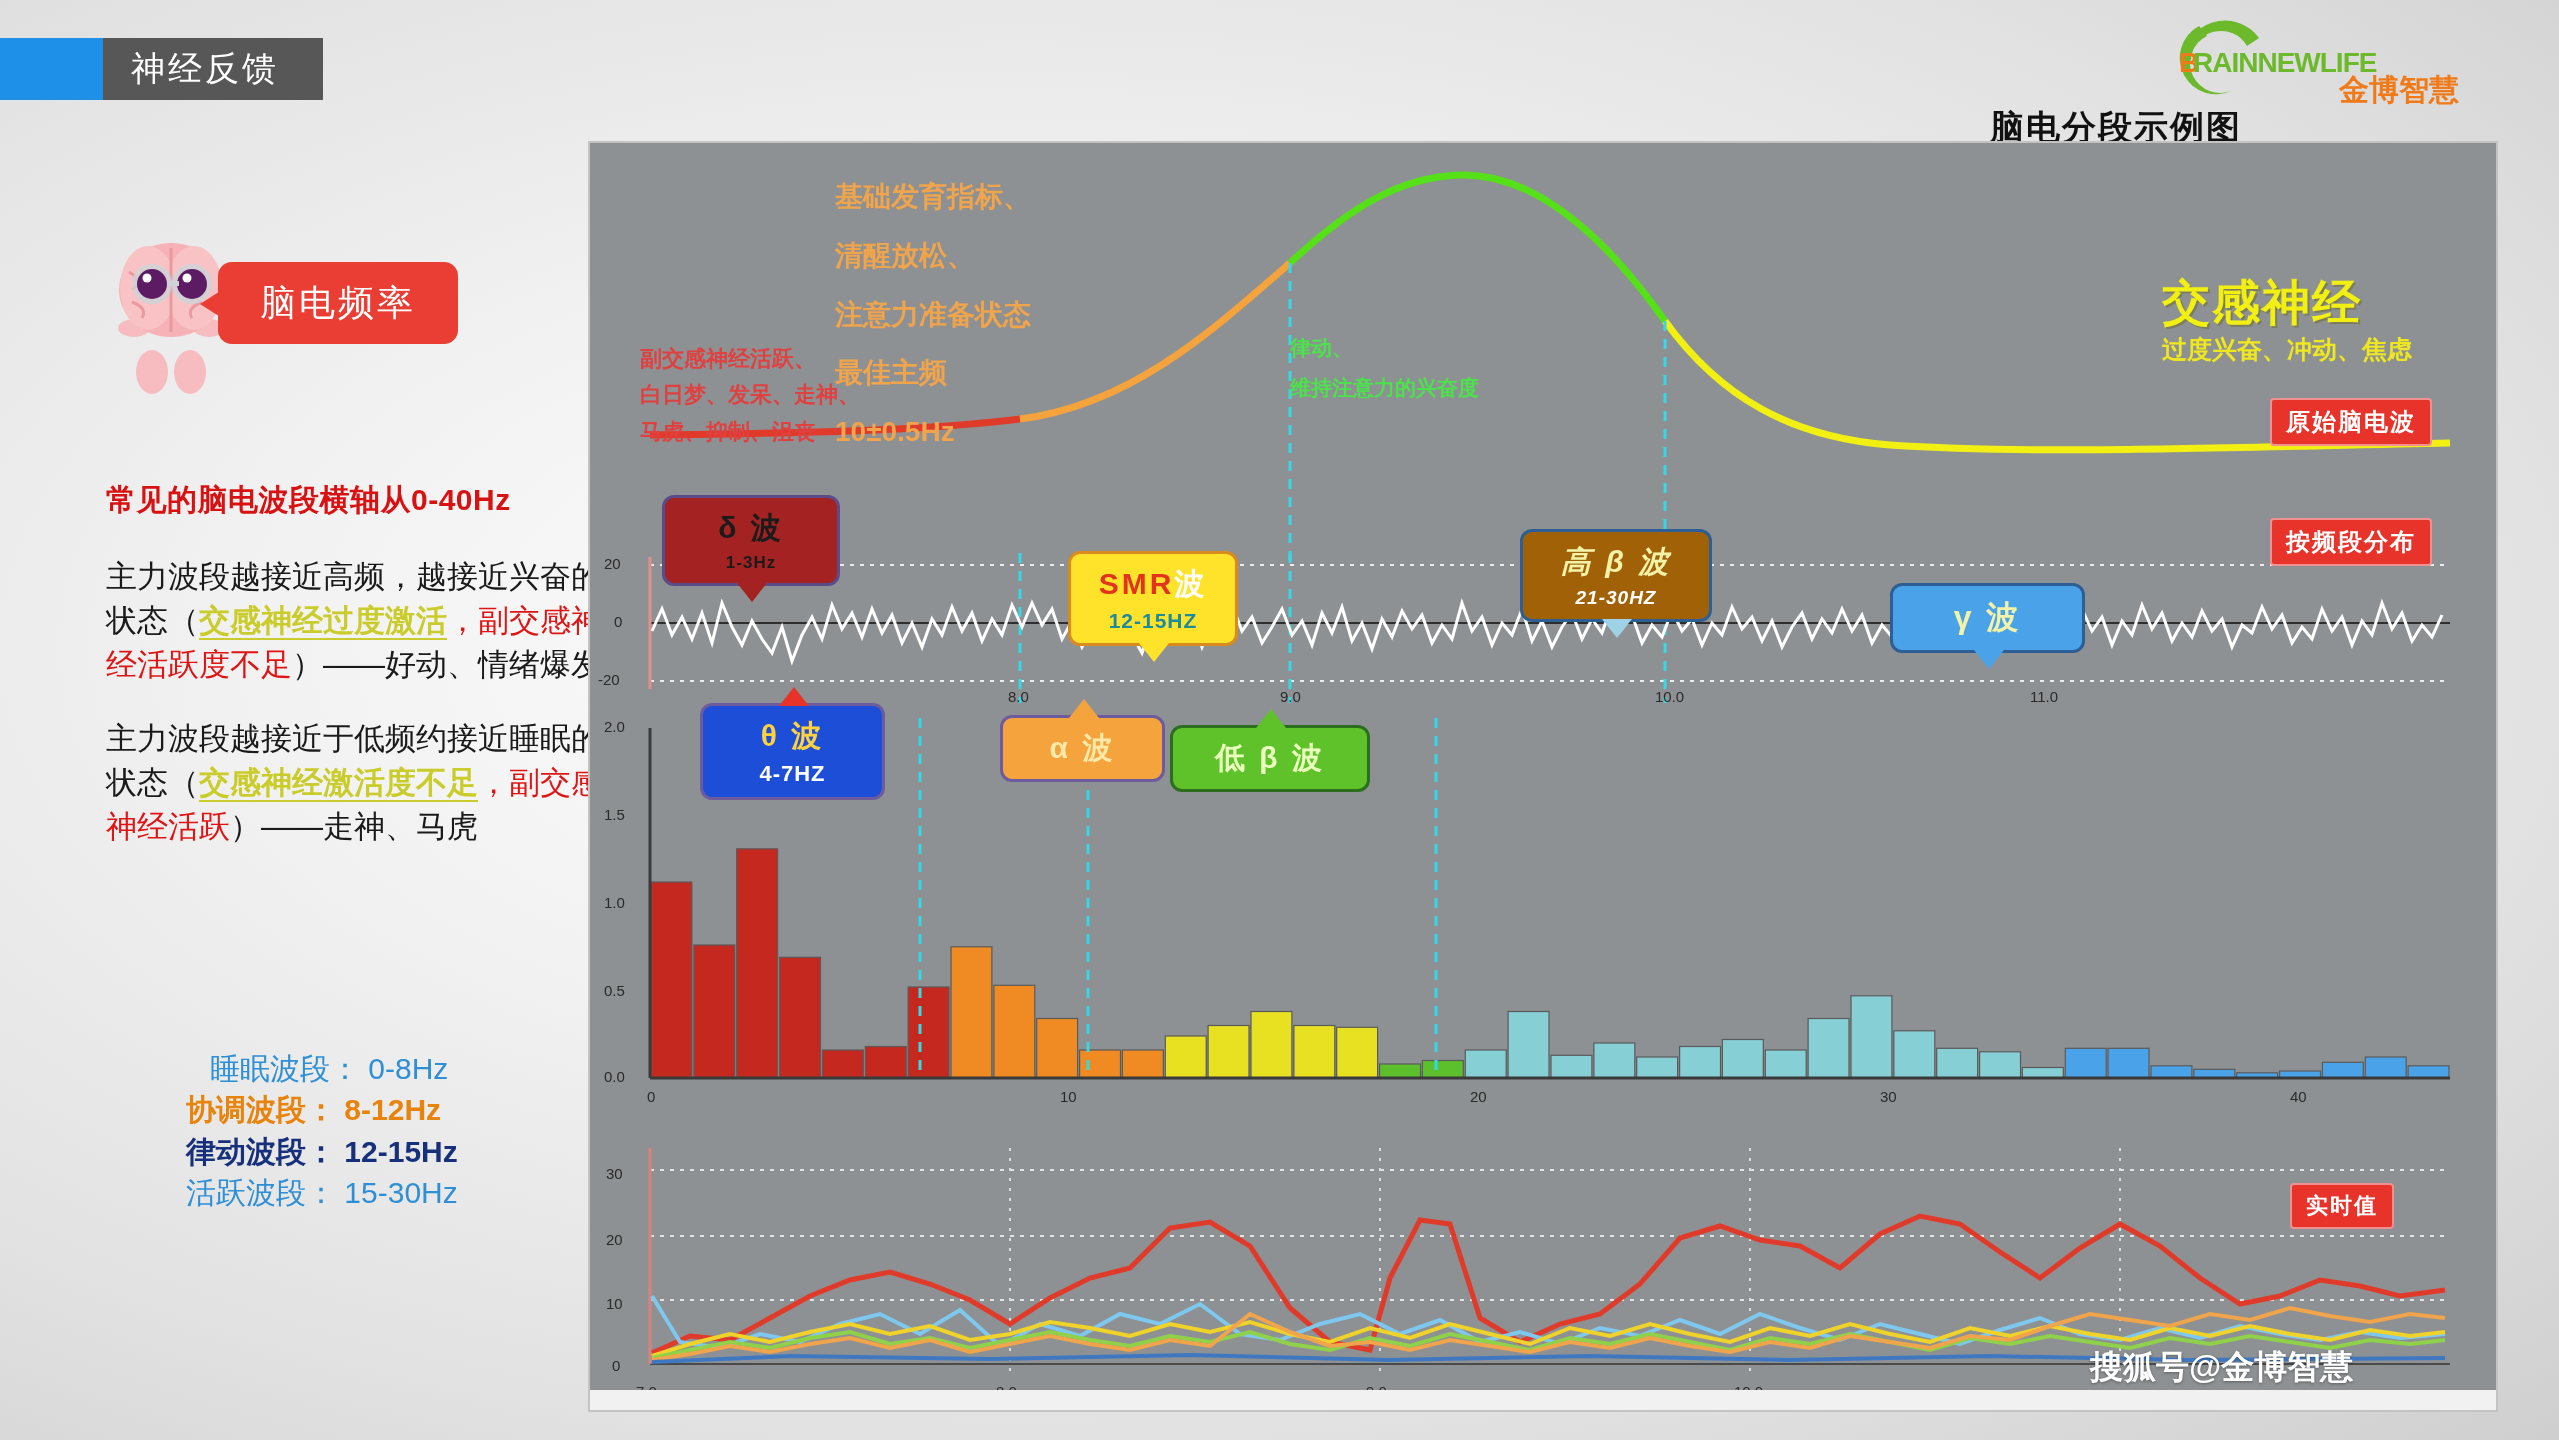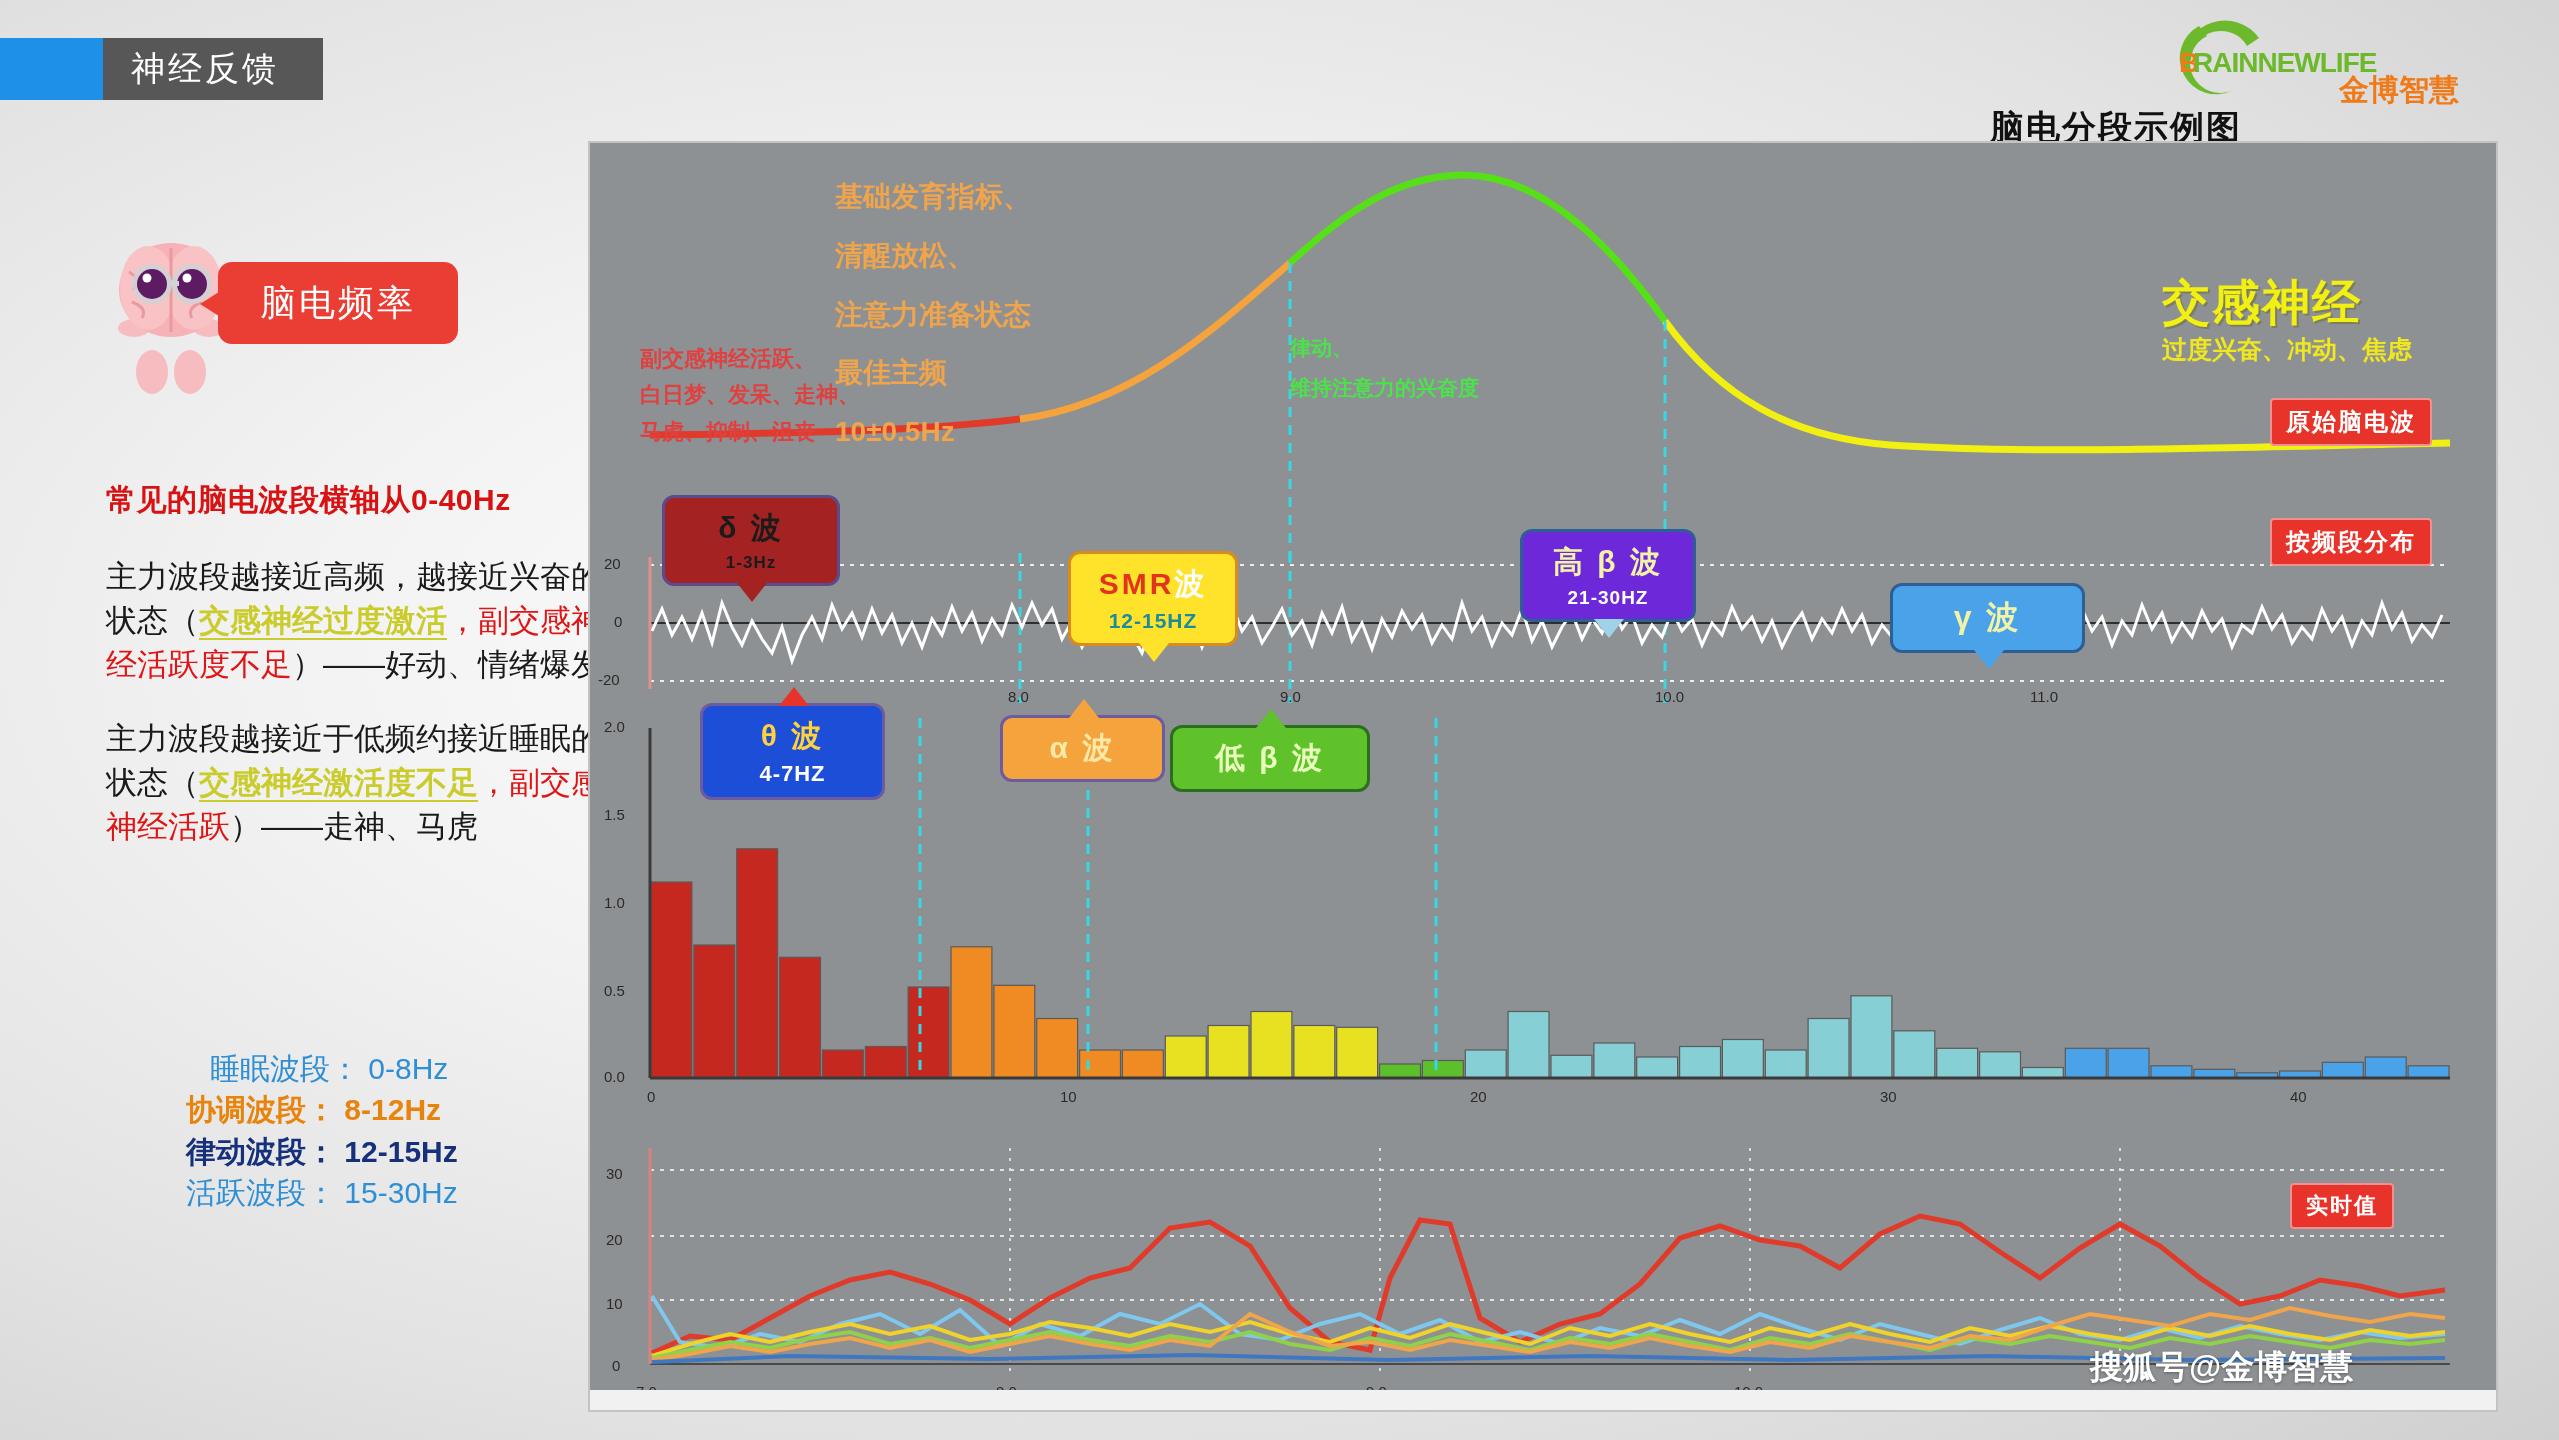--- a/index.html
+++ b/index.html
@@ -75,21 +75,21 @@
   #co-delta { left:72px; top:352px; width:178px; background:#a52222; border:3px solid #5b4b8a; }
   #co-delta .t1,#co-delta .t2 { color:#1b1b1b; }
   #co-delta .tail { border-top:19px solid #a52222; }
 
   #co-smr { left:478px; top:408px; width:170px; background:#ffe32b; border:3px solid #d98b1d; }
   #co-smr .t1 span.smr { color:#e2341c; }
   #co-smr .t1 span.bo  { color:#fff; }
   #co-smr .t2 { color:#1c8c9c; font-size:21px; }
   #co-smr .tail { border-top:19px solid #ffe32b; }
 
-  #co-hibeta { left:930px; top:386px; width:176px; background:#6d28d9; border:3px solid #2d5f95; }
+  #co-hibeta { left:930px; top:386px; width:192px; background:#a16207; border:3px solid #2d5f95;font-style:italic; }
   #co-hibeta .t1 { color:#f3f3a8; }
   #co-hibeta .t2 { color:#ffffff; font-size:19px;}
   #co-hibeta .tail { border-top:19px solid #9ed2e6; }
 
   #co-gamma { left:1300px; top:440px; width:195px; background:#4aa3e8; border:3px solid #2d5f95; }
   #co-gamma .t1 { color:#f3f3a8; font-size:32px; }
   #co-gamma .tail { border-top:19px solid #4aa3e8; }
 
   #co-theta { left:110px; top:560px; width:185px; background:#1d4ed8; border:3px solid #6d5ba0;}
   #co-theta .t1 { color:#ffd23d; }

